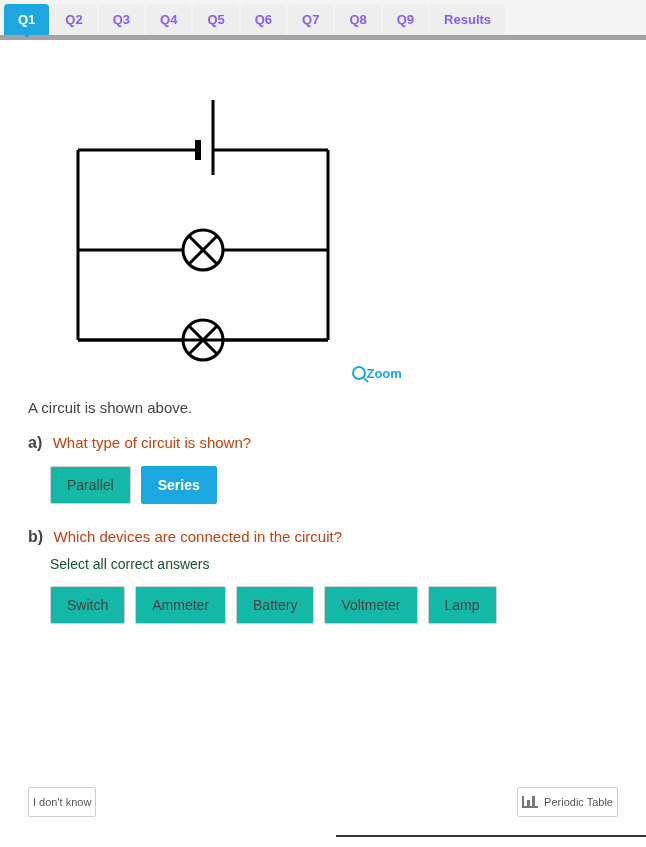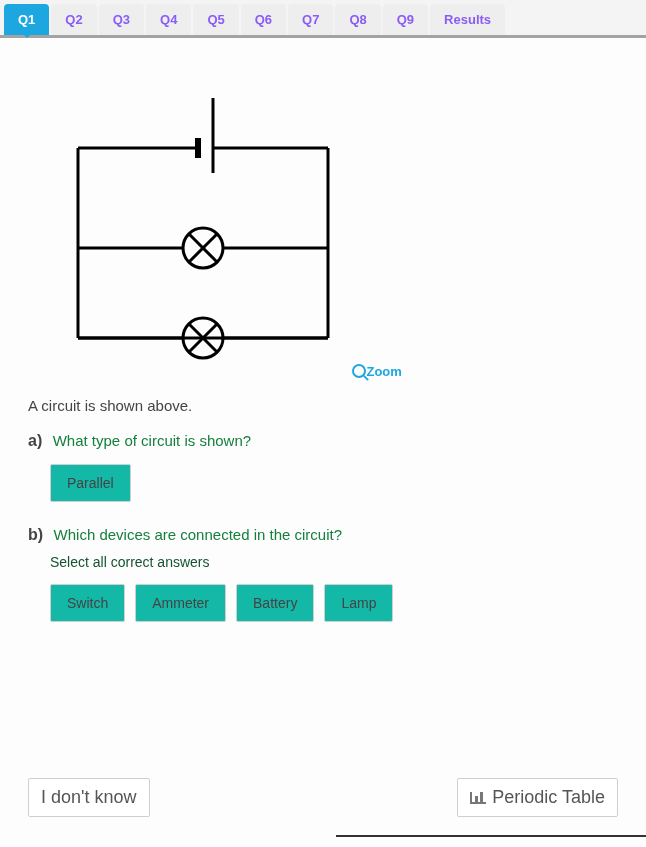--- a/index.html
+++ b/index.html
@@ -9,21 +9,21 @@
     width: 646px;
     height: 847px;
     position: relative;
     color: #333;
   }
   .tabs {
     display: flex;
     gap: 0;
     padding: 4px 0 0 4px;
     background: #f4f4f4;
-    border-bottom: 3px solid #a3a3a3;
+    border-bottom: 5px solid #a3a3a3;
   }
   .tab {
     padding: 8px 14px;
     font-size: 13px;
     font-weight: 700;
     color: #8b5cf6;
     background: #eeeeee;
     border-radius: 4px 4px 0 0;
     margin-right: 2px;
     cursor: pointer;
@@ -70,21 +70,21 @@
     width: 6px;
     height: 2px;
     background: #1da7e0;
     bottom: -3px;
     right: -5px;
     transform: rotate(45deg);
   }
   .intro-text { font-size: 15px; color: #444; margin-bottom: 18px; }
   .part { margin-bottom: 24px; }
   .part-label { font-weight: 700; color: #444; margin-right: 6px; }
-  .part-prompt { font-size: 15px; color: #15803d; }
+  .part-prompt { font-size: 15px; color: #c2410c; }
   .instruction { font-size: 14px; color: #14532d; margin: 10px 0 14px 22px; }
   .options { display: flex; flex-wrap: wrap; gap: 10px; margin-left: 22px; margin-top: 14px; }
   .option {
     border: 1px solid #cfcfcf;
     background: #14b8a6;
     padding: 10px 16px;
     font-size: 14px;
     color: #444;
     cursor: pointer;
     border-radius: 2px;
@@ -100,22 +100,22 @@
     bottom: 30px;
     left: 28px;
     right: 28px;
     display: flex;
     justify-content: space-between;
     align-items: center;
   }
   .footer-btn {
     border: 1px solid #cfcfcf;
     background: #fff;
-    padding: 8px 12px;
-    font-size: 18px;
+    padding: 8px 4px;
+    font-size: 11px;
     color: #555;
     cursor: pointer;
     border-radius: 2px;
     display: inline-flex;
     align-items: center;
     gap: 6px;
   }
   .pt-icon {
     display: inline-block;
     width: 16px;
@@ -201,34 +201,36 @@
   <p class="intro-text">A circuit is shown above.</p>
 
   
   <div class="part">
     <p>
       <span class="part-label">a)</span>
       <span class="part-prompt">What type of circuit is shown?</span>
     </p>
     <div class="options">
       <div class="option">Parallel</div>
+      <div class="option selected">Series</div>
     </div>
   </div>
 
   
   <div class="part">
     <p>
       <span class="part-label">b)</span>
       <span class="part-prompt">Which devices are connected in the circuit?</span>
     </p>
     <p class="instruction">Select all correct answers</p>
     <div class="options">
       <div class="option">Switch</div>
       <div class="option">Ammeter</div>
       <div class="option">Battery</div>
+      <div class="option">Voltmeter</div>
       <div class="option">Lamp</div>
     </div>
   </div>
 
 </div>
 
 <div class="footer">
   <button class="footer-btn">
     <span>I don't know</span>
   </button>

